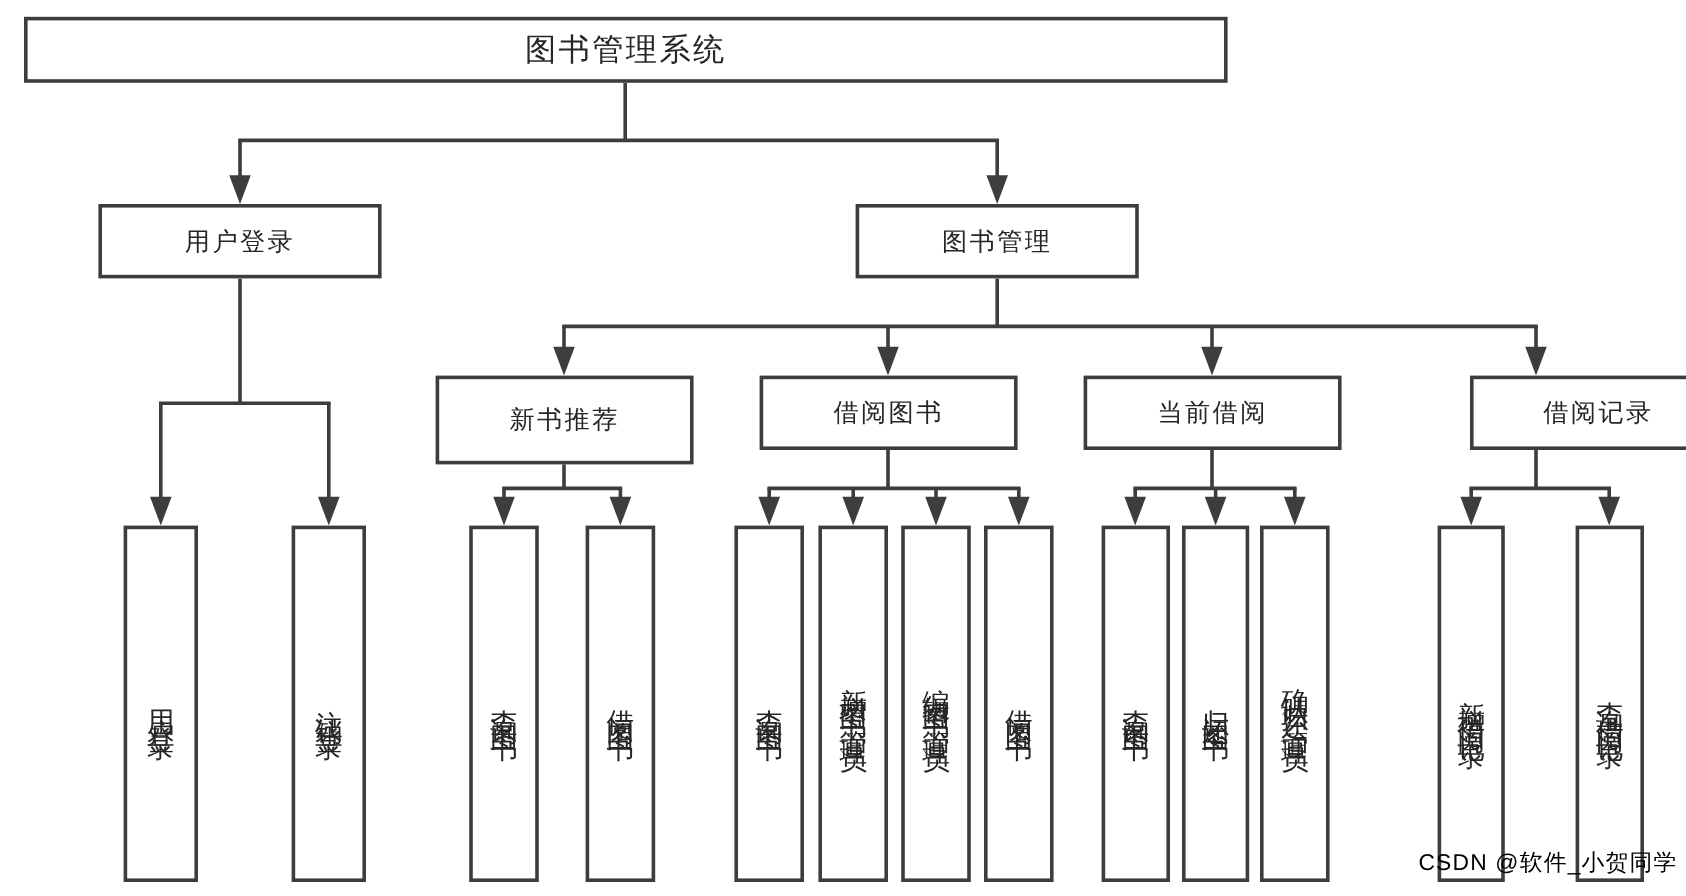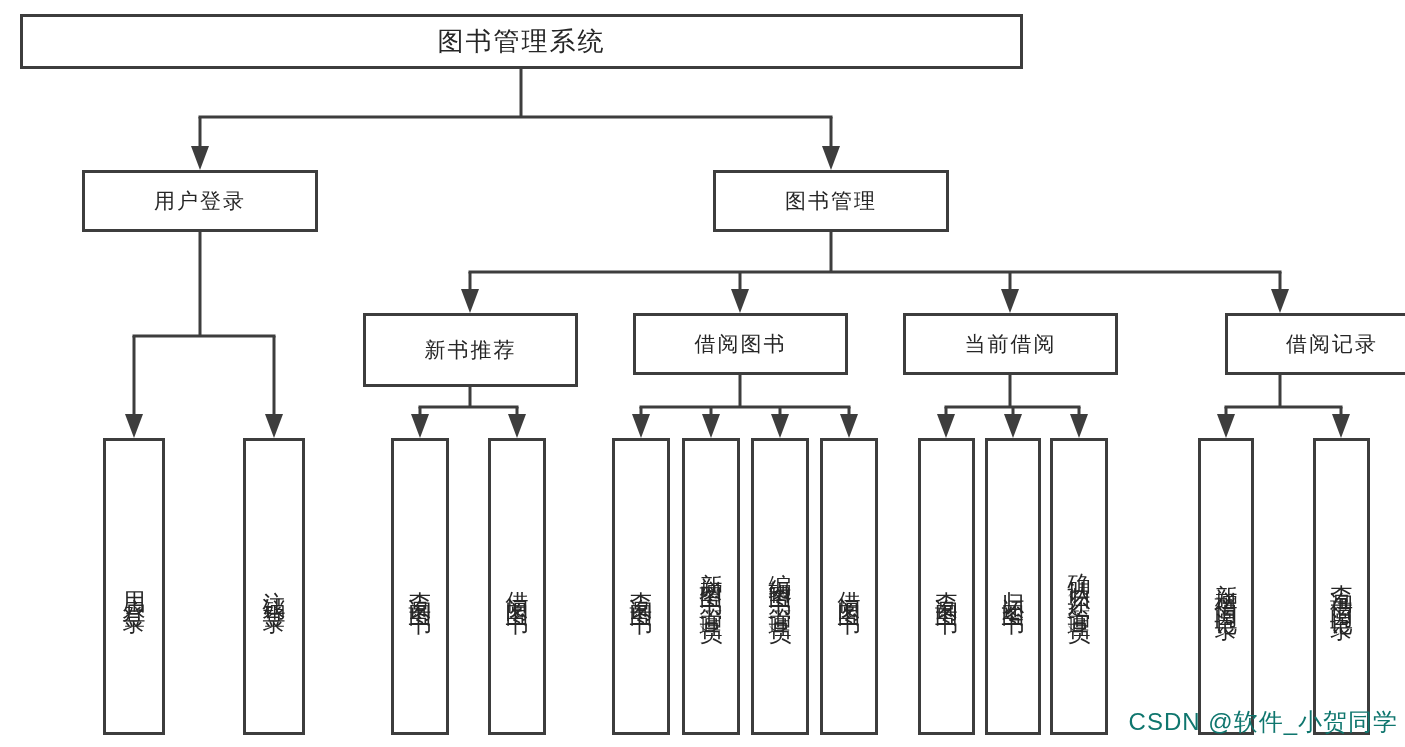--- a/index.html
+++ b/index.html
@@ -62,22 +62,22 @@
   .lf-8  { left: 820px;  width: 58px; }
   .lf-9  { left: 918px;  width: 57px; }
   .lf-10 { left: 985px;  width: 56px; }
   .lf-11 { left: 1050px; width: 58px; }
   .lf-12 { left: 1198px; width: 56px; }
   .lf-13 { left: 1313px; width: 57px; }
   .watermark {
     position: absolute;
     right: 7px;
     top: 706px;
-    font-size: 24px;
-    color: #0f766e;
+    font-size: 19px;
+    color: #000000;
     letter-spacing: 1px;
     white-space: nowrap;
   }
 </style>
 </head>
 <body>
 
 <div class="canvas">
 
   <svg class="connector-layer" viewBox="0 0 1405 747" xmlns="http://www.w3.org/2000/svg">

